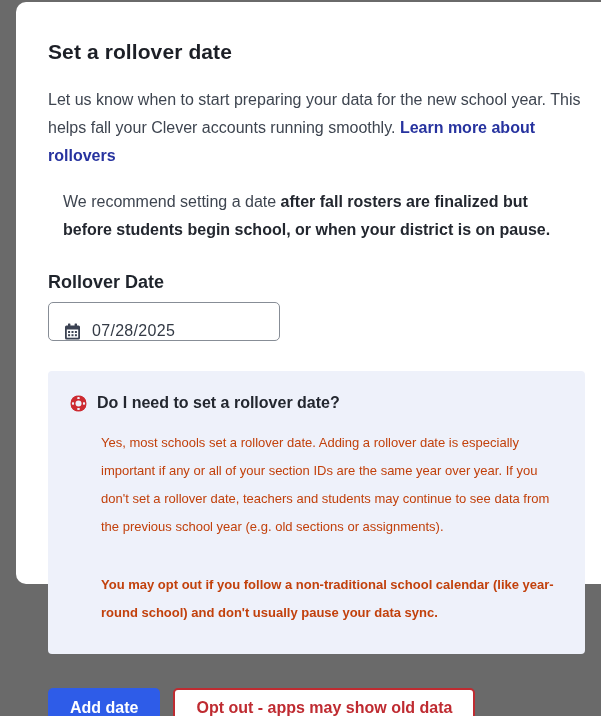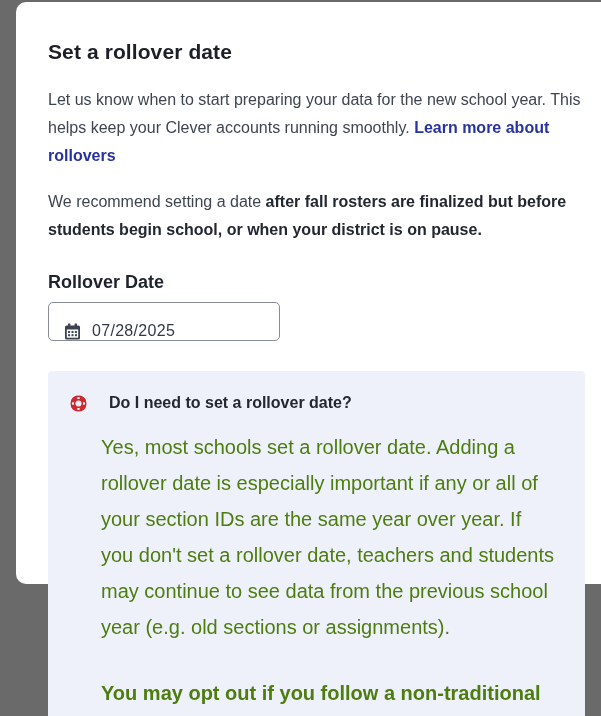--- a/index.html
+++ b/index.html
@@ -35,20 +35,21 @@
     font-weight: 700;
     text-decoration: none;
     cursor: pointer;
   }
   .recommend-paragraph {
     margin-top: 18px;
     font-size: 16px;
     line-height: 28px;
     color: #3e4550;
     max-width: 540px;
+    margin-left: 15px;
   }
   .recommend-paragraph strong { color: #23272f; }
   .field-label {
     display: block;
     margin-top: 28px;
     font-size: 18px;
     font-weight: 700;
     color: #1f242c;
   }
   .date-input {
@@ -72,32 +73,32 @@
   .info-panel {
     margin-top: 30px;
     width: 537px;
     background: #eef1fa;
     border-radius: 4px;
     padding: 23px 24px 27px 22px;
   }
   .panel-header {
     display: flex;
     align-items: flex-end;
-    gap: 22px;
+    gap: 10px;
   }
   .panel-heading {
     font-size: 16px;
     font-weight: 700;
     color: #23272f;
   }
   .panel-paragraph {
     margin: 17px 0 0 31px;
-    font-size: 20px;
-    line-height: 36px;
-    color: #4d7c0f;
+    font-size: 13px;
+    line-height: 28px;
+    color: #c2410c;
     max-width: 455px;
   }
   .panel-paragraph + .panel-paragraph { margin-top: 30px; font-weight: bold; }
   .actions-row {
     margin-top: 34px;
     display: flex;
     align-items: center;
     gap: 13px;
   }
   .btn {
@@ -125,21 +126,21 @@
   }
   .icon-svg { display: block; flex: none; }
 </style>
 </head>
 <body>
 
 <div class="modal-card">
 
   <h1 class="modal-title">Set a rollover date</h1>
 
-  <p class="intro-paragraph"><span>Let us know when to start preparing your data for the new school year. This helps keep your Clever accounts running smoothly. </span><a class="learn-more-link">Learn more about rollovers</a></p>
+  <p class="intro-paragraph"><span>Let us know when to start preparing your data for the new school year. This helps fall your Clever accounts running smoothly. </span><a class="learn-more-link">Learn more about rollovers</a></p>
 
   <p class="recommend-paragraph"><span>We recommend setting a date </span><strong>after fall rosters are finalized but before students begin school, or when your district is on pause.</strong></p>
 
   <label class="field-label">Rollover Date</label>
 
   <div class="date-input">
     <svg class="icon-svg" width="17" height="17" viewBox="0 0 17 17">
       <rect x="4" y="0.5" width="2.4" height="4" rx="0.6" fill="#3b4252"></rect>
       <rect x="10.6" y="0.5" width="2.4" height="4" rx="0.6" fill="#3b4252"></rect>
       <rect x="1" y="2.5" width="15" height="14" rx="1.5" fill="#3b4252"></rect>

